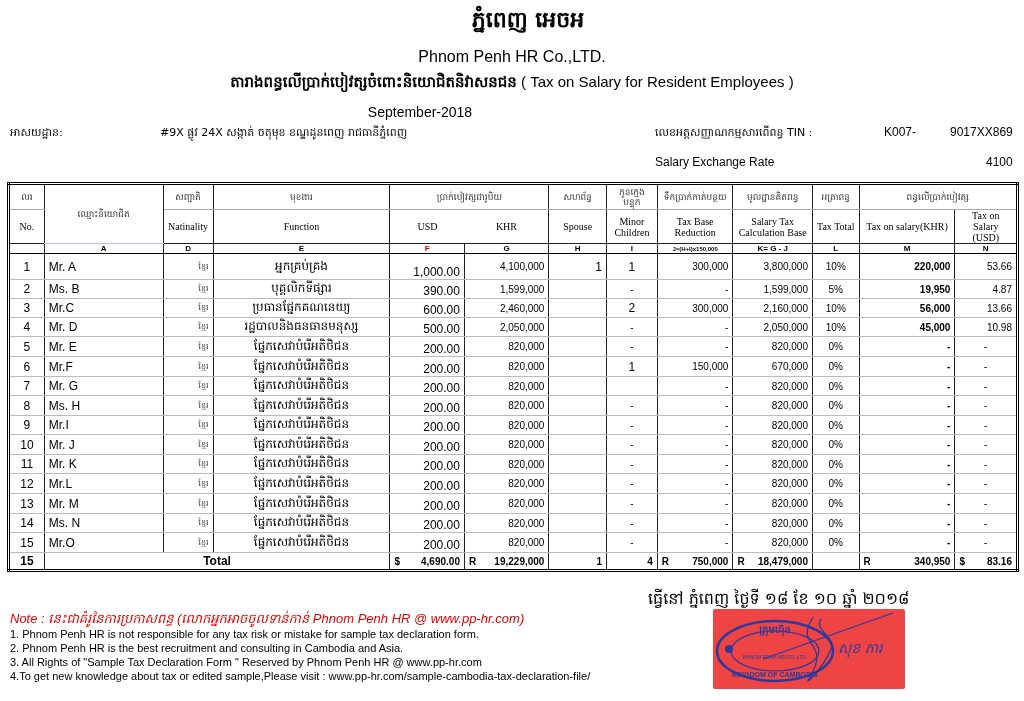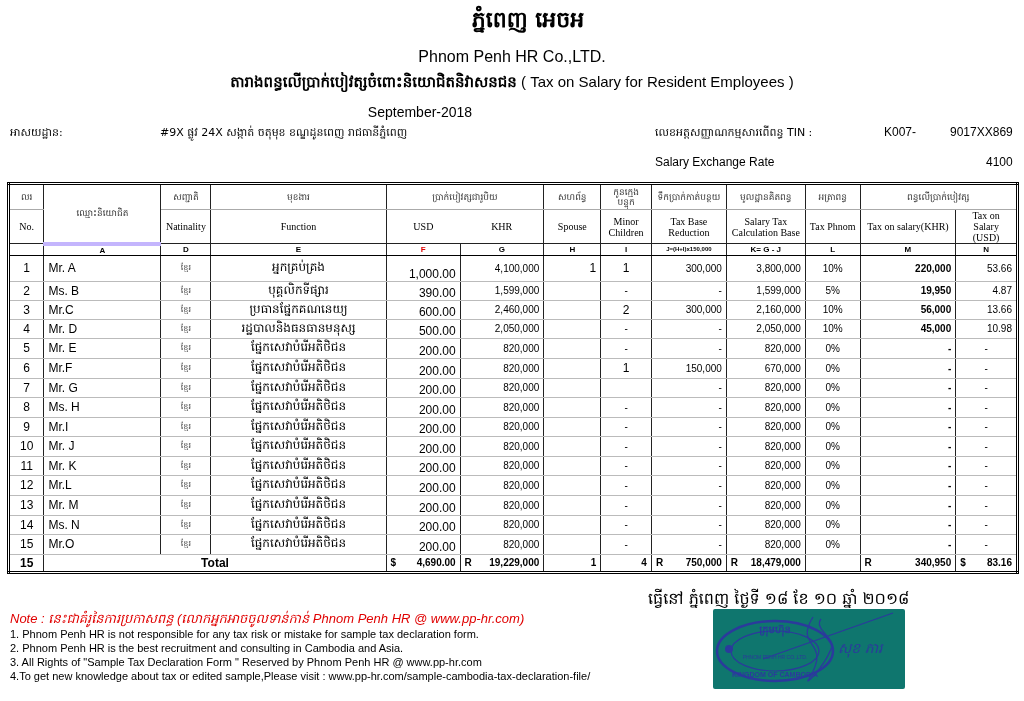--- a/index.html
+++ b/index.html
@@ -15,33 +15,33 @@
 
   table.main { position: absolute; left: 7px; top: 182px; width: 1012px; border-collapse: collapse; border: 3px double #000; font-size: 10px; }
   table.main td { border-left: 1.5px solid #222; border-right: 1.5px solid #222; padding: 0 4px; white-space: nowrap; }
   .hdr1 td { height: 26px; text-align: center; font-family: "DejaVu Sans", sans-serif; font-size: 9px; border-bottom: 1px solid #aaa; color: #333; }
   .hdr2 td { height: 32px; text-align: center; font-family: "Liberation Serif", serif; font-size: 10px; border-bottom: 1px solid #222; }
   .hdr3 td { height: 10px; text-align: center; font-weight: bold; font-size: 8px; border-bottom: 1.5px solid #000; border-top: 1px solid #000; }
   .hdr3 td.red { color: #e00000; }
   tr.row td { border-bottom: 1px solid #bbb; font-size: 10px; }
   tr.row td.no { text-align: center; font-size: 12px; }
   tr.row td.name { font-size: 12px; }
-  tr.row td.nat { text-align: center; font-size: 8px; color: #444; font-family: "DejaVu Sans", sans-serif; }
+  tr.row td.nat { text-align: right; font-size: 8px; color: #444; font-family: "DejaVu Sans", sans-serif; }
   tr.row td.fn { font-size: 12px; font-family: "DejaVu Sans", sans-serif; text-align: center; }
   tr.row td.usd { text-align: right; font-size: 12px; vertical-align: bottom; }
   tr.row td.num { text-align: right; }
   tr.row td.c { text-align: center; }
   tr.row td.big { text-align: right; font-size: 12px; }
   tr.row td.bold { font-weight: bold; text-align: right; }
   tr.total td { border-top: 1.5px solid #000; height: 18px; font-weight: bold; font-size: 10px; }
   .cur { float: left; }
   .notes { left: 10px; top: 612px; font-size: 11px; line-height: 14px; }
   .notes .note-title { color: #e00000; font-size: 13px; margin-bottom: 1px; font-style: italic; }
   .date { left: 648px; top: 588px; font-size: 16px; font-family: "DejaVu Sans", sans-serif; text-align: right; }
-  .stamp { left: 713px; top: 609px; width: 192px; height: 80px; background: #0f766e; border-radius: 2px; overflow: hidden; }
+  .stamp { left: 713px; top: 609px; width: 192px; height: 80px; background: #ef4444; border-radius: 2px; overflow: hidden; }
 </style>
 </head>
 <body>
 
 <div class="abs title-kh">ភ្នំពេញ អេចអ</div>
 <div class="abs company">Phnom Penh HR Co.,LTD.</div>
 <div class="abs subtitle">
   <span class="kh">តារាងពន្ធលើប្រាក់បៀវត្សចំពោះនិយោជិតនិវាសនជន</span>
   <span>( Tax on Salary for Resident Employees )</span>
 </div>
@@ -67,42 +67,42 @@
       <col style="width:51px">
     <col style="width:76px">
       <col style="width:80px">
       <col style="width:44px">
       <col style="width:96px">
       <col style="width:63px">
   </colgroup>
   <tbody>
       <tr class="hdr1">
     <td>លរ</td>
-    <td rowspan="2" style="border-bottom:4px solid #c4b5fd;">ឈ្មោះនិយោជិត</td>
+    <td rowspan="2" style="border-bottom:1px solid #c4b5fd;">ឈ្មោះនិយោជិត</td>
     <td>សញ្ជាតិ</td>
     <td>មុខងារ</td>
     <td colspan="2">ប្រាក់បៀវត្សជារូបិយ</td>
     <td>សហព័ន្ធ</td>
     <td style="white-space:normal; line-height:10px;">កូនក្មេង បន្ទុក</td>
     <td style="white-space:normal; line-height:10px;">ទឹកប្រាក់កាត់បន្ថយ</td>
     <td>មូលដ្ឋានគិតពន្ធ</td>
     <td>អត្រាពន្ធ</td>
     <td colspan="2">ពន្ធលើប្រាក់បៀវត្ស</td>
   </tr>
   <tr class="hdr2">
     <td>No.</td>
     <td>Natinality</td>
     <td>Function</td>
     <td style="border-right:none;">USD</td>
     <td style="border-left:none;">KHR</td>
     <td>Spouse</td>
     <td style="white-space:normal;">Minor Children</td>
     <td style="white-space:normal;">Tax Base Reduction</td>
     <td style="white-space:normal;">Salary Tax Calculation Base</td>
-    <td>Tax Phnom</td>
+    <td>Tax Total</td>
     <td>Tax on salary(KHR)</td>
     <td style="white-space:normal;">Tax on Salary (USD)</td>
   </tr>
   <tr class="hdr3">
     <td></td>
     <td>A</td>
     <td>D</td>
     <td>E</td>
     <td class="red">F</td>
     <td>G</td>

